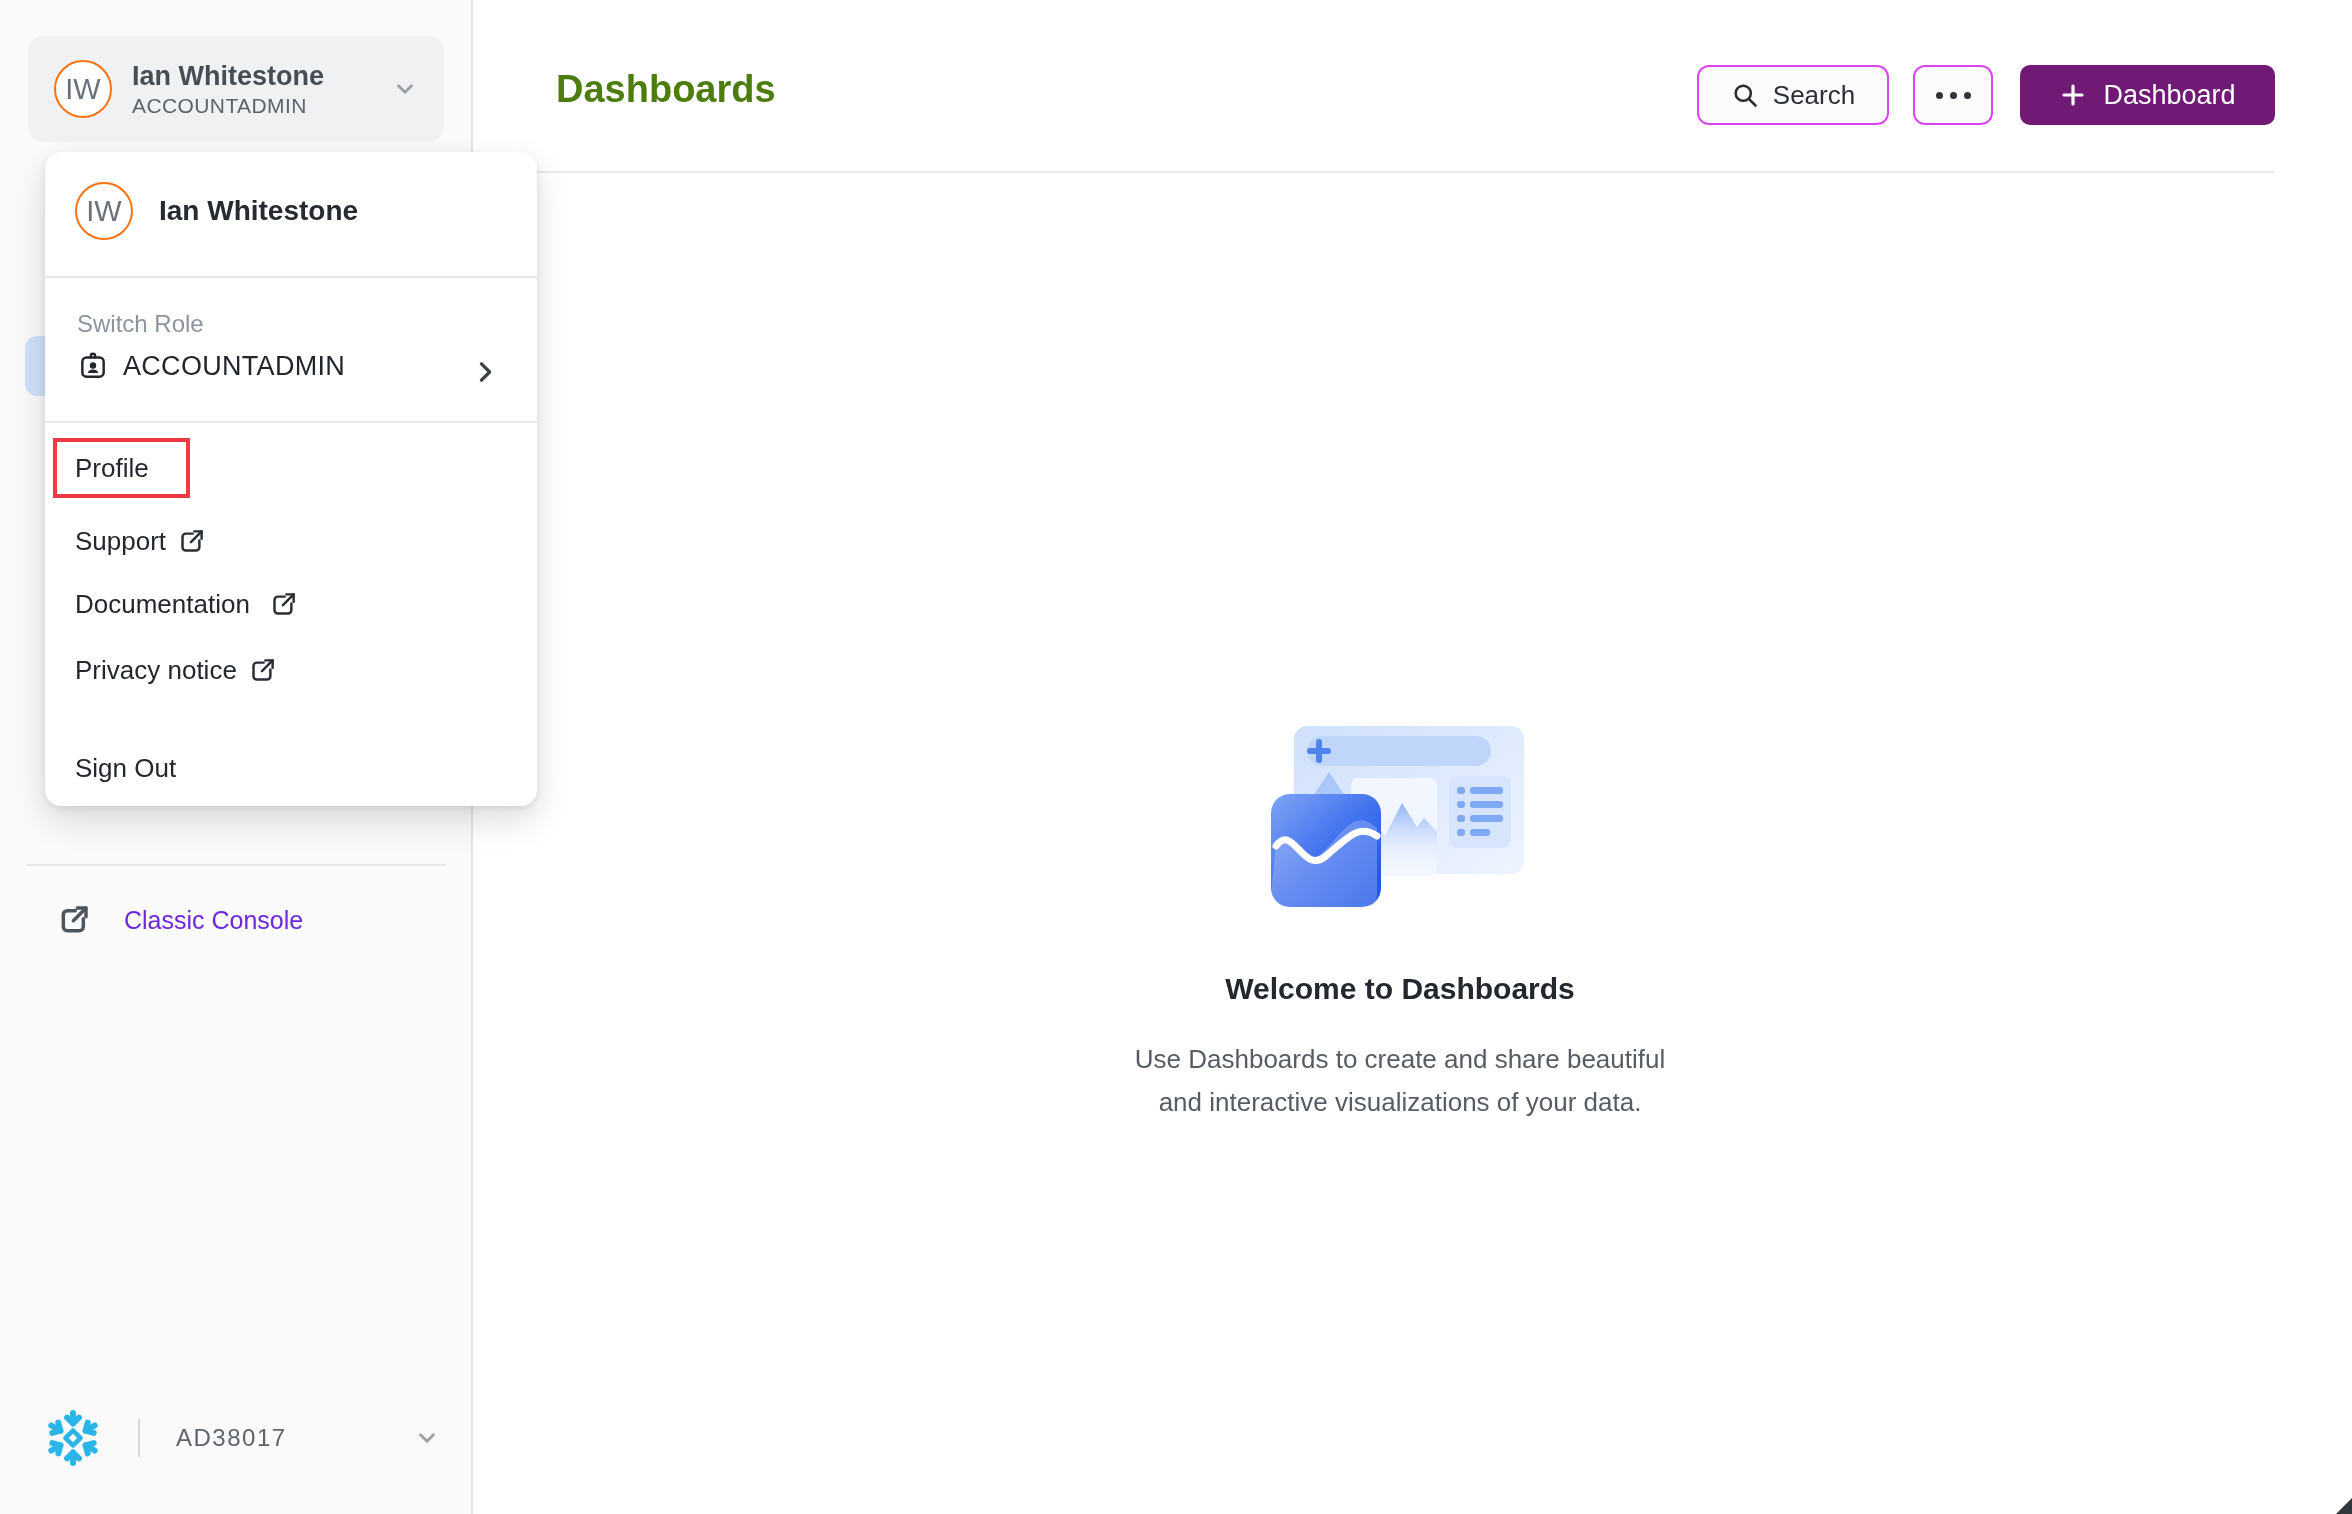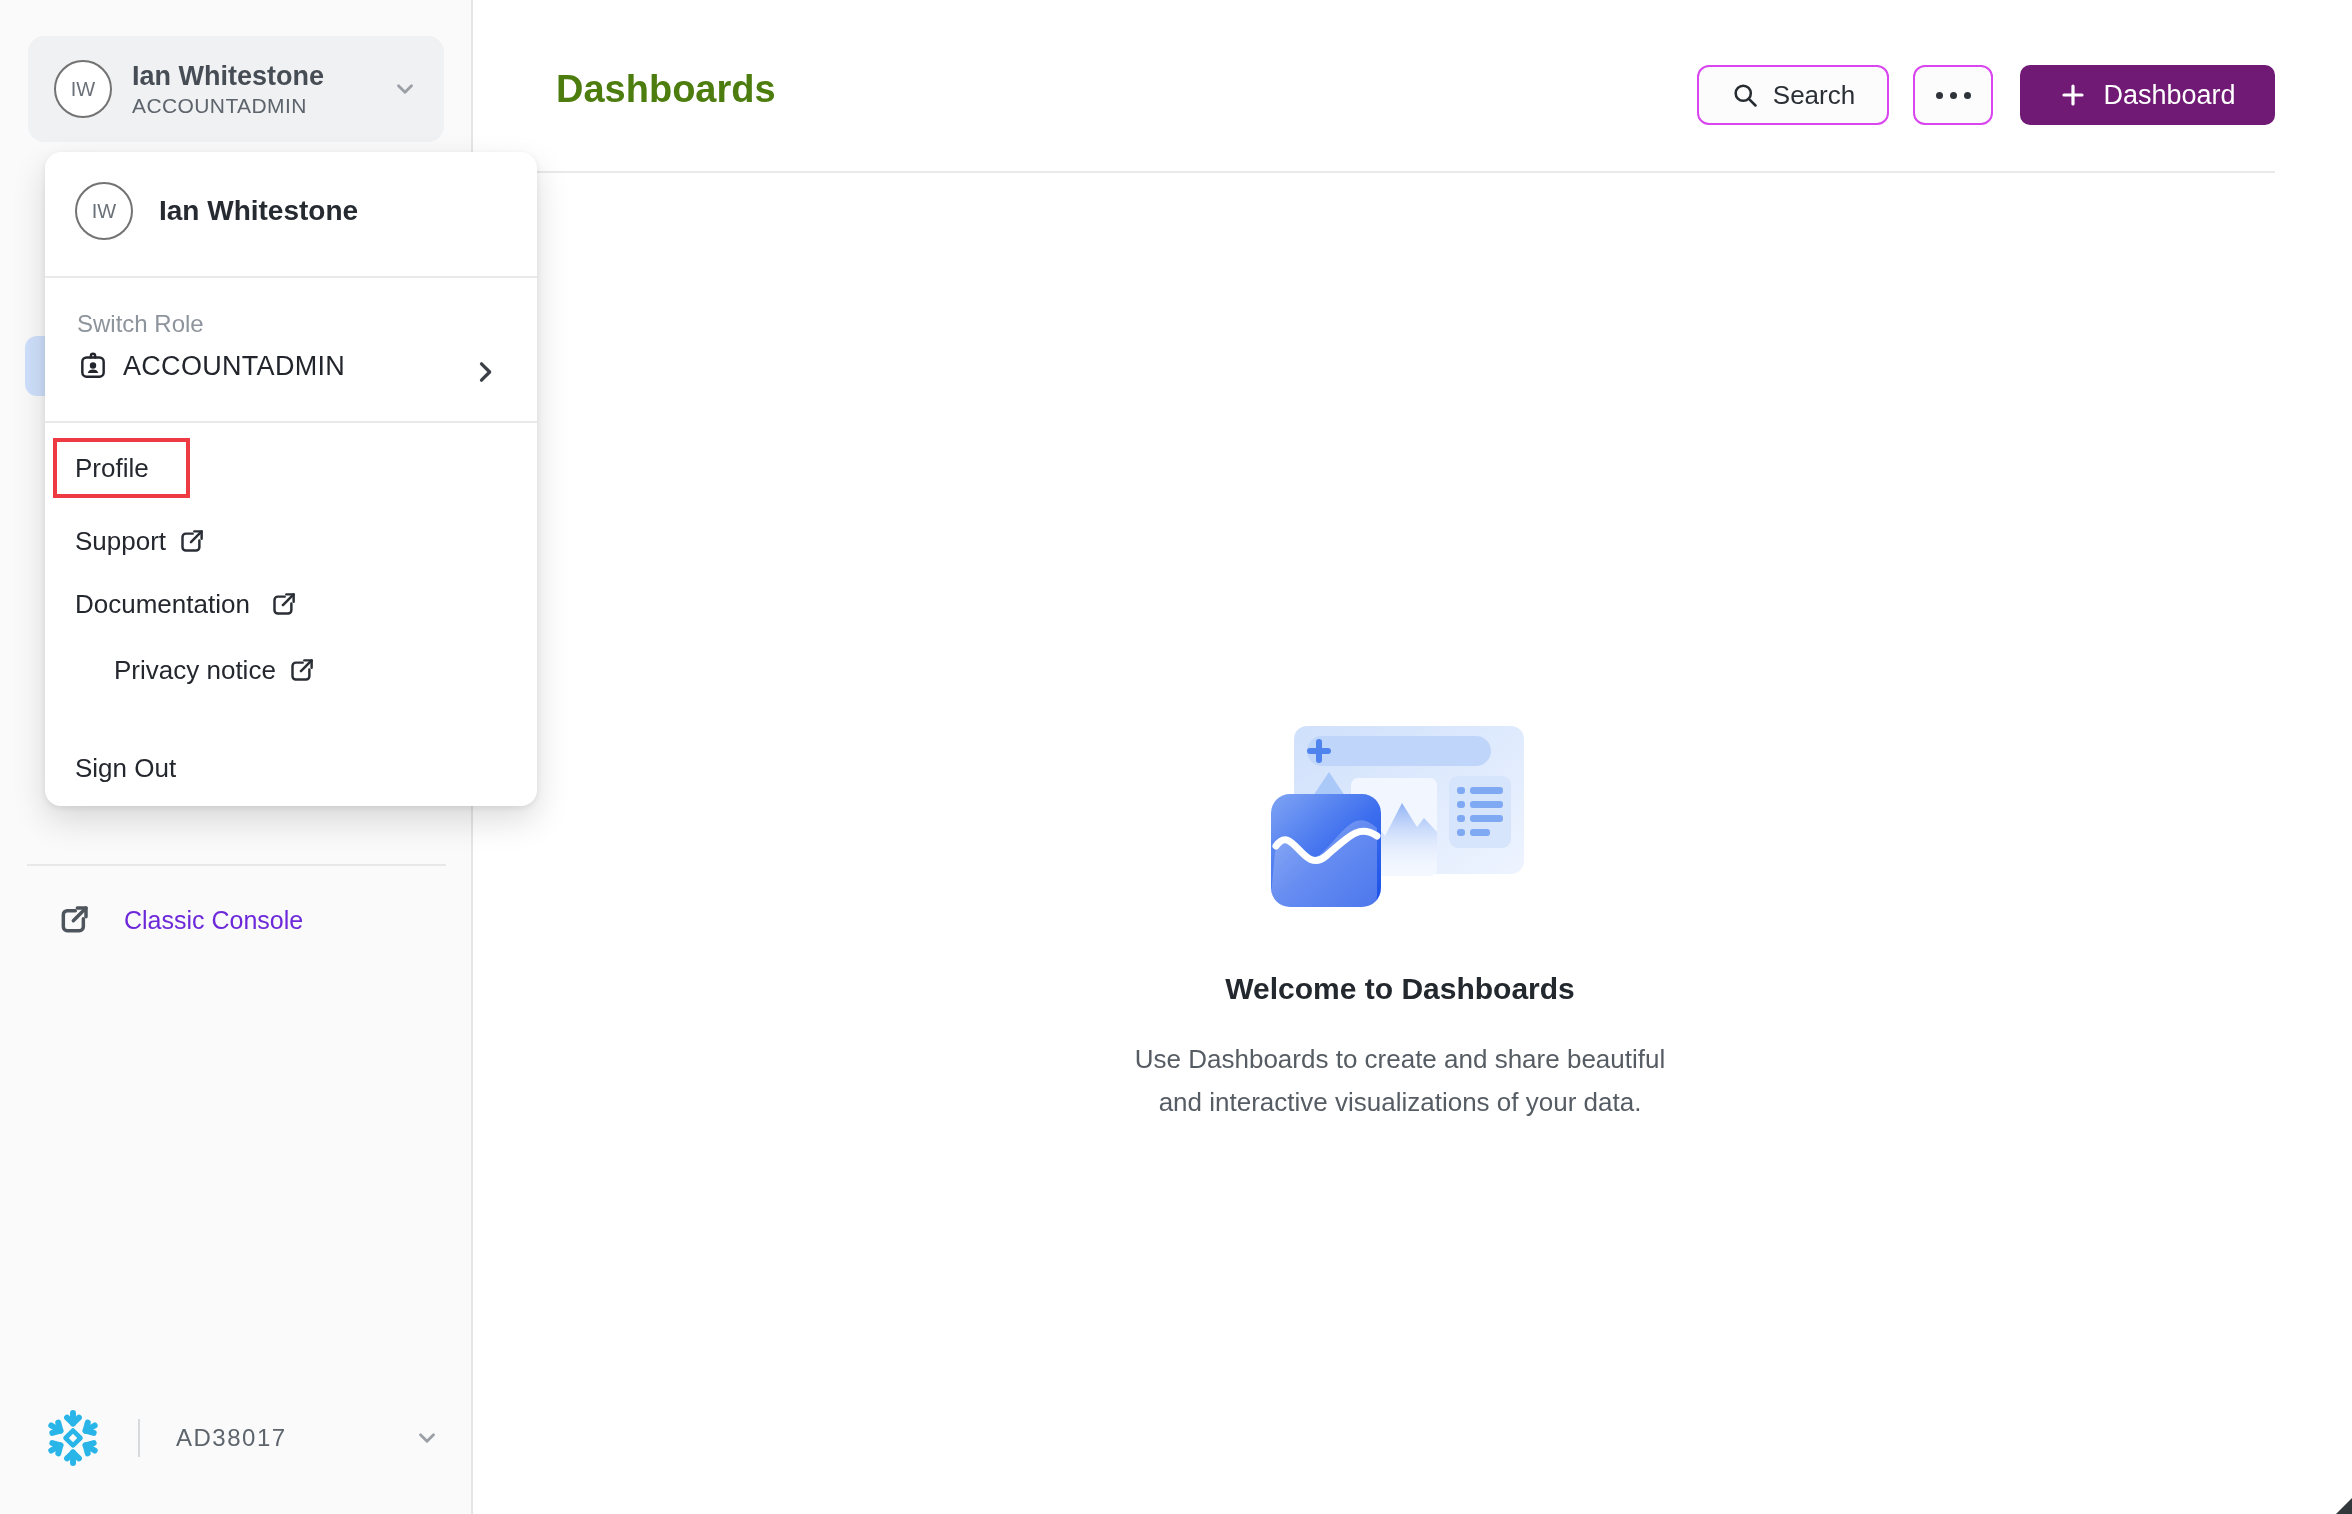--- a/index.html
+++ b/index.html
@@ -4,21 +4,21 @@
 <style>
   html,body{margin:0;padding:0;background:#fff;}
   *{box-sizing:border-box;}
   #app{
     position:relative;width:2352px;height:1514px;overflow:hidden;
     font-family:"Liberation Sans",sans-serif;color:#22262c;background:#ffffff;
   }
   
   .sidebar{position:absolute;left:0;top:0;width:473px;height:1514px;background:#fafafa;border-right:2px solid #e4e5e7;z-index:1;}
   .user-widget{position:absolute;left:28px;top:36px;width:416px;height:106px;background:#f0f1f3;border-radius:16px;display:flex;align-items:center;padding:0 26px;cursor:pointer;}
-  .avatar{width:58px;height:58px;border-radius:50%;background:#ffffff;border:2px solid #737373;display:flex;align-items:center;justify-content:center;font-size:20px;color:#6b7178;flex:0 0 auto;}
+  .avatar{width:58px;height:58px;border-radius:50%;background:#ffffff;border:2px solid #f97316;display:flex;align-items:center;justify-content:center;font-size:29px;color:#6b7178;flex:0 0 auto;}
   .user-widget .uw-text{margin-left:20px;flex:1;min-width:0;}
   .uw-name{font-size:27px;font-weight:bold;color:#474d55;line-height:34px;}
   .uw-role{font-size:21px;color:#5d646c;letter-spacing:.4px;line-height:26px;}
   .nav-sliver{position:absolute;left:25px;top:336px;width:36px;height:60px;background:#cfe0fc;border-radius:12px;}
   .side-divider{position:absolute;left:27px;top:864px;width:419px;height:0;border-top:2px solid #e7e8ea;}
   .classic-console{position:absolute;left:58px;top:904px;display:flex;align-items:center;gap:34px;cursor:pointer;}
   .classic-console .cc-label{font-size:25px;font-weight:normal;color:#6d28d9;}
   .account-row{position:absolute;left:40px;top:1398px;width:400px;height:80px;display:flex;align-items:center;}
   .account-bar{width:2px;height:38px;background:#d7dadd;margin-left:32px;}
   .account-id{font-size:24px;color:#5d646c;letter-spacing:1.5px;margin-left:36px;flex:1;}
@@ -29,21 +29,21 @@
   .m-div1{position:absolute;left:0;top:124px;width:100%;border-top:2px solid #e8e9eb;}
   .switch-label{position:absolute;left:32px;top:158px;font-size:24px;color:#8d949c;}
   .role-row{position:absolute;left:32px;top:198px;display:flex;align-items:center;gap:14px;cursor:pointer;}
   .role-name{font-size:27px;color:#22262c;letter-spacing:.3px;}
   .role-chevron{position:absolute;right:38px;top:206px;}
   .m-div2{position:absolute;left:0;top:269px;width:100%;border-top:2px solid #e8e9eb;}
   .menu-item{position:absolute;left:0;width:100%;height:56px;display:flex;align-items:center;gap:12px;padding-left:30px;font-size:26px;color:#24282e;cursor:pointer;}
   .mi-profile{top:288px;}
   .mi-support{top:361px;}
   .mi-docs{top:424px;gap:20px;}
-  .mi-privacy{top:490px;margin-left:39px;}
+  .mi-privacy{top:490px;}
   .mi-signout{top:588px;}
   .red-box{position:absolute;left:8px;top:286px;width:137px;height:60px;border:4px solid #ee3b43;z-index:-1;}
   
   .page-title{position:absolute;left:556px;top:68px;font-size:38px;font-weight:bold;color:#4d7c0f;}
   .hdr-btn{position:absolute;top:65px;height:60px;border:2px solid #d946ef;border-radius:12px;background:#fcfcfd;display:flex;align-items:center;justify-content:center;cursor:pointer;}
   .btn-search{left:1697px;width:192px;gap:14px;font-size:26px;color:#2b3036;}
   .btn-more{left:1913px;width:80px;gap:7px;}
   .dot{width:7px;height:7px;border-radius:50%;background:#2f343a;}
   .btn-primary{position:absolute;left:2020px;top:65px;width:255px;height:60px;background:#701a75;border:none;border-radius:10px;display:flex;align-items:center;justify-content:center;gap:16px;color:#ffffff;font-size:27px;cursor:pointer;}
   .hdr-line{position:absolute;left:473px;top:171px;width:1802px;border-top:2px solid #e9eaec;}

